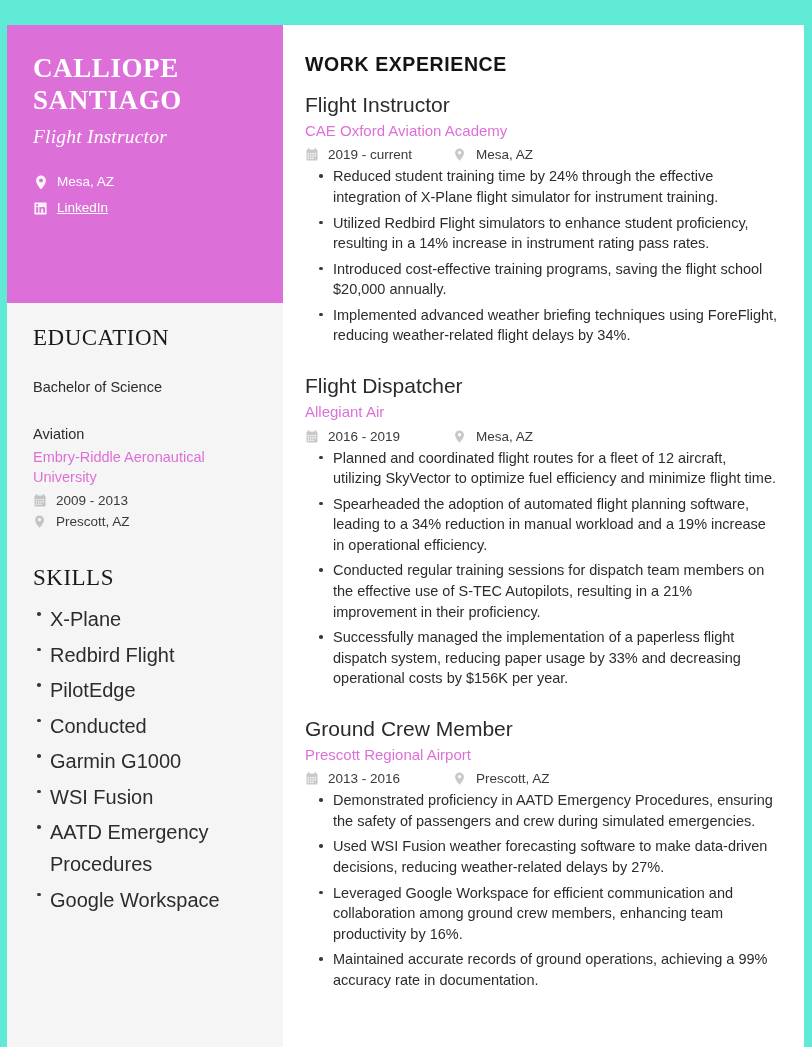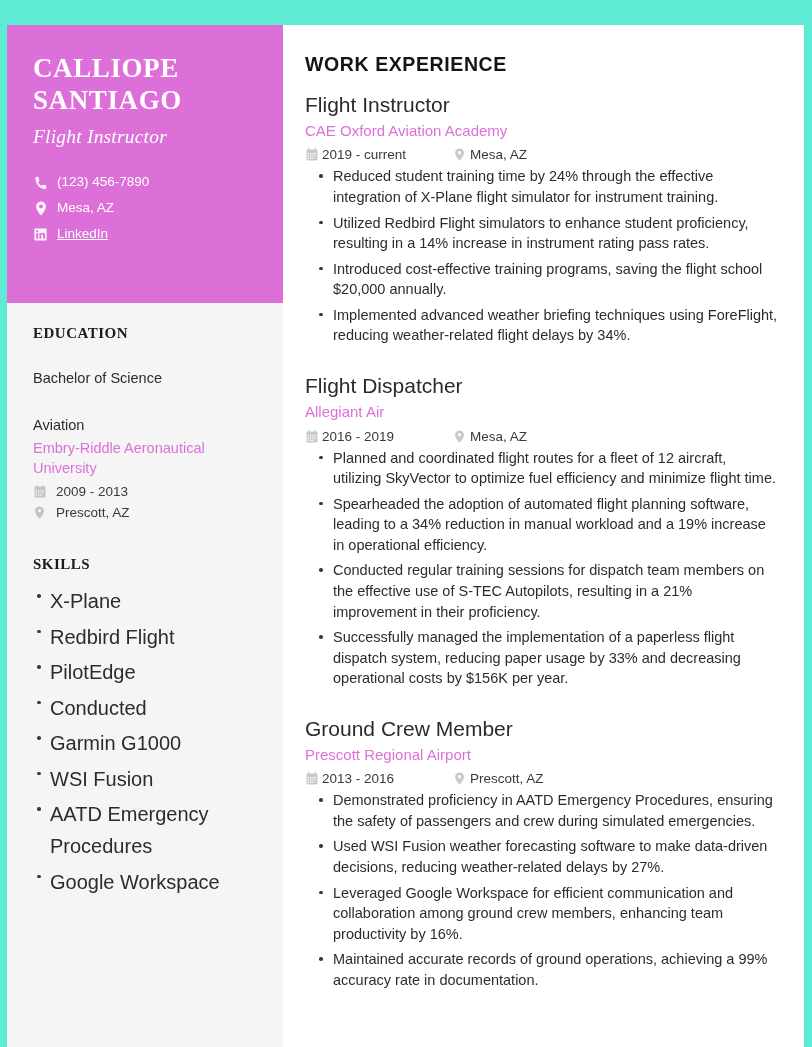--- a/index.html
+++ b/index.html
@@ -90,22 +90,22 @@
   .contact-row .linklabel {
     color: #ffffff;
     text-decoration: underline;
   }
 
   
   .side-body { padding: 22px 26px 10px 26px; }
 
   .side-heading {
     font-family: "Liberation Serif", serif;
-    font-weight: bold;
-    font-size: 15px;
+    font-weight: normal;
+    font-size: 23px;
     letter-spacing: 0.5px;
     color: #1a1a1a;
     text-transform: uppercase;
     margin-bottom: 12px;
   }
 
   .edu-degree {
     font-size: 14.5px;
     color: #2c2c2c;
     line-height: 1.46;
@@ -195,21 +195,21 @@
 
   .job-meta {
     display: flex;
     align-items: center;
     margin-top: 6px;
     margin-bottom: 4px;
   }
   .job-meta .meta-item {
     display: flex;
     align-items: center;
-    gap: 4px;
+    gap: 10px;
     font-size: 13.5px;
     color: #3a3a3a;
   }
   .job-meta .meta-item:first-child { min-width: 148px; }
   .job-meta .ic {
     width: 13px;
     flex: 0 0 13px;
     display: flex;
     align-items: center;
     justify-content: center;
@@ -244,28 +244,20 @@
 
     <aside class="sidebar">
 
       <div class="side-header">
         <div class="name">Calliope Santiago</div>
         <div class="job-title">Flight Instructor</div>
 
         <div class="contact-list">
 
 
-          <div class="contact-row">
-            <span class="ic">
-              <svg width="13" height="14" viewBox="0 0 13 14" fill="#ffffff">
-                <path d="M3.2 0.7C2.2 0.7 1.4 1.5 1.4 2.6c0 5.4 4.3 10.1 9.2 10.7 0.9 0.1 1.6-0.6 1.6-1.5v-1.6c0-0.6-0.4-1.1-1-1.2l-1.7-0.3c-0.5-0.1-1 0.2-1.2 0.6l-0.3 0.7C6.2 9.2 4.7 7.6 4 5.9l0.7-0.4c0.5-0.2 0.7-0.8 0.6-1.3L4.8 2.1C4.7 1.3 4.1 0.7 3.4 0.7z"></path>
-              </svg>
-            </span>
-            <span>(123) 456-7890</span>
-          </div>
 
           <div class="contact-row">
             <span class="ic">
               <svg width="12" height="15" viewBox="0 0 12 15" fill="#ffffff">
                 <path d="M6 0.6C3.3 0.6 1.1 2.8 1.1 5.5c0 3.6 4.3 8.4 4.5 8.6 0.2 0.2 0.6 0.2 0.8 0 0.2-0.2 4.5-5 4.5-8.6C10.9 2.8 8.7 0.6 6 0.6z"></path>
                 <circle cx="6" cy="5.4" r="1.9" fill="#dd70d8"></circle>
               </svg>
             </span>
             <span>Mesa, AZ</span>
           </div>

